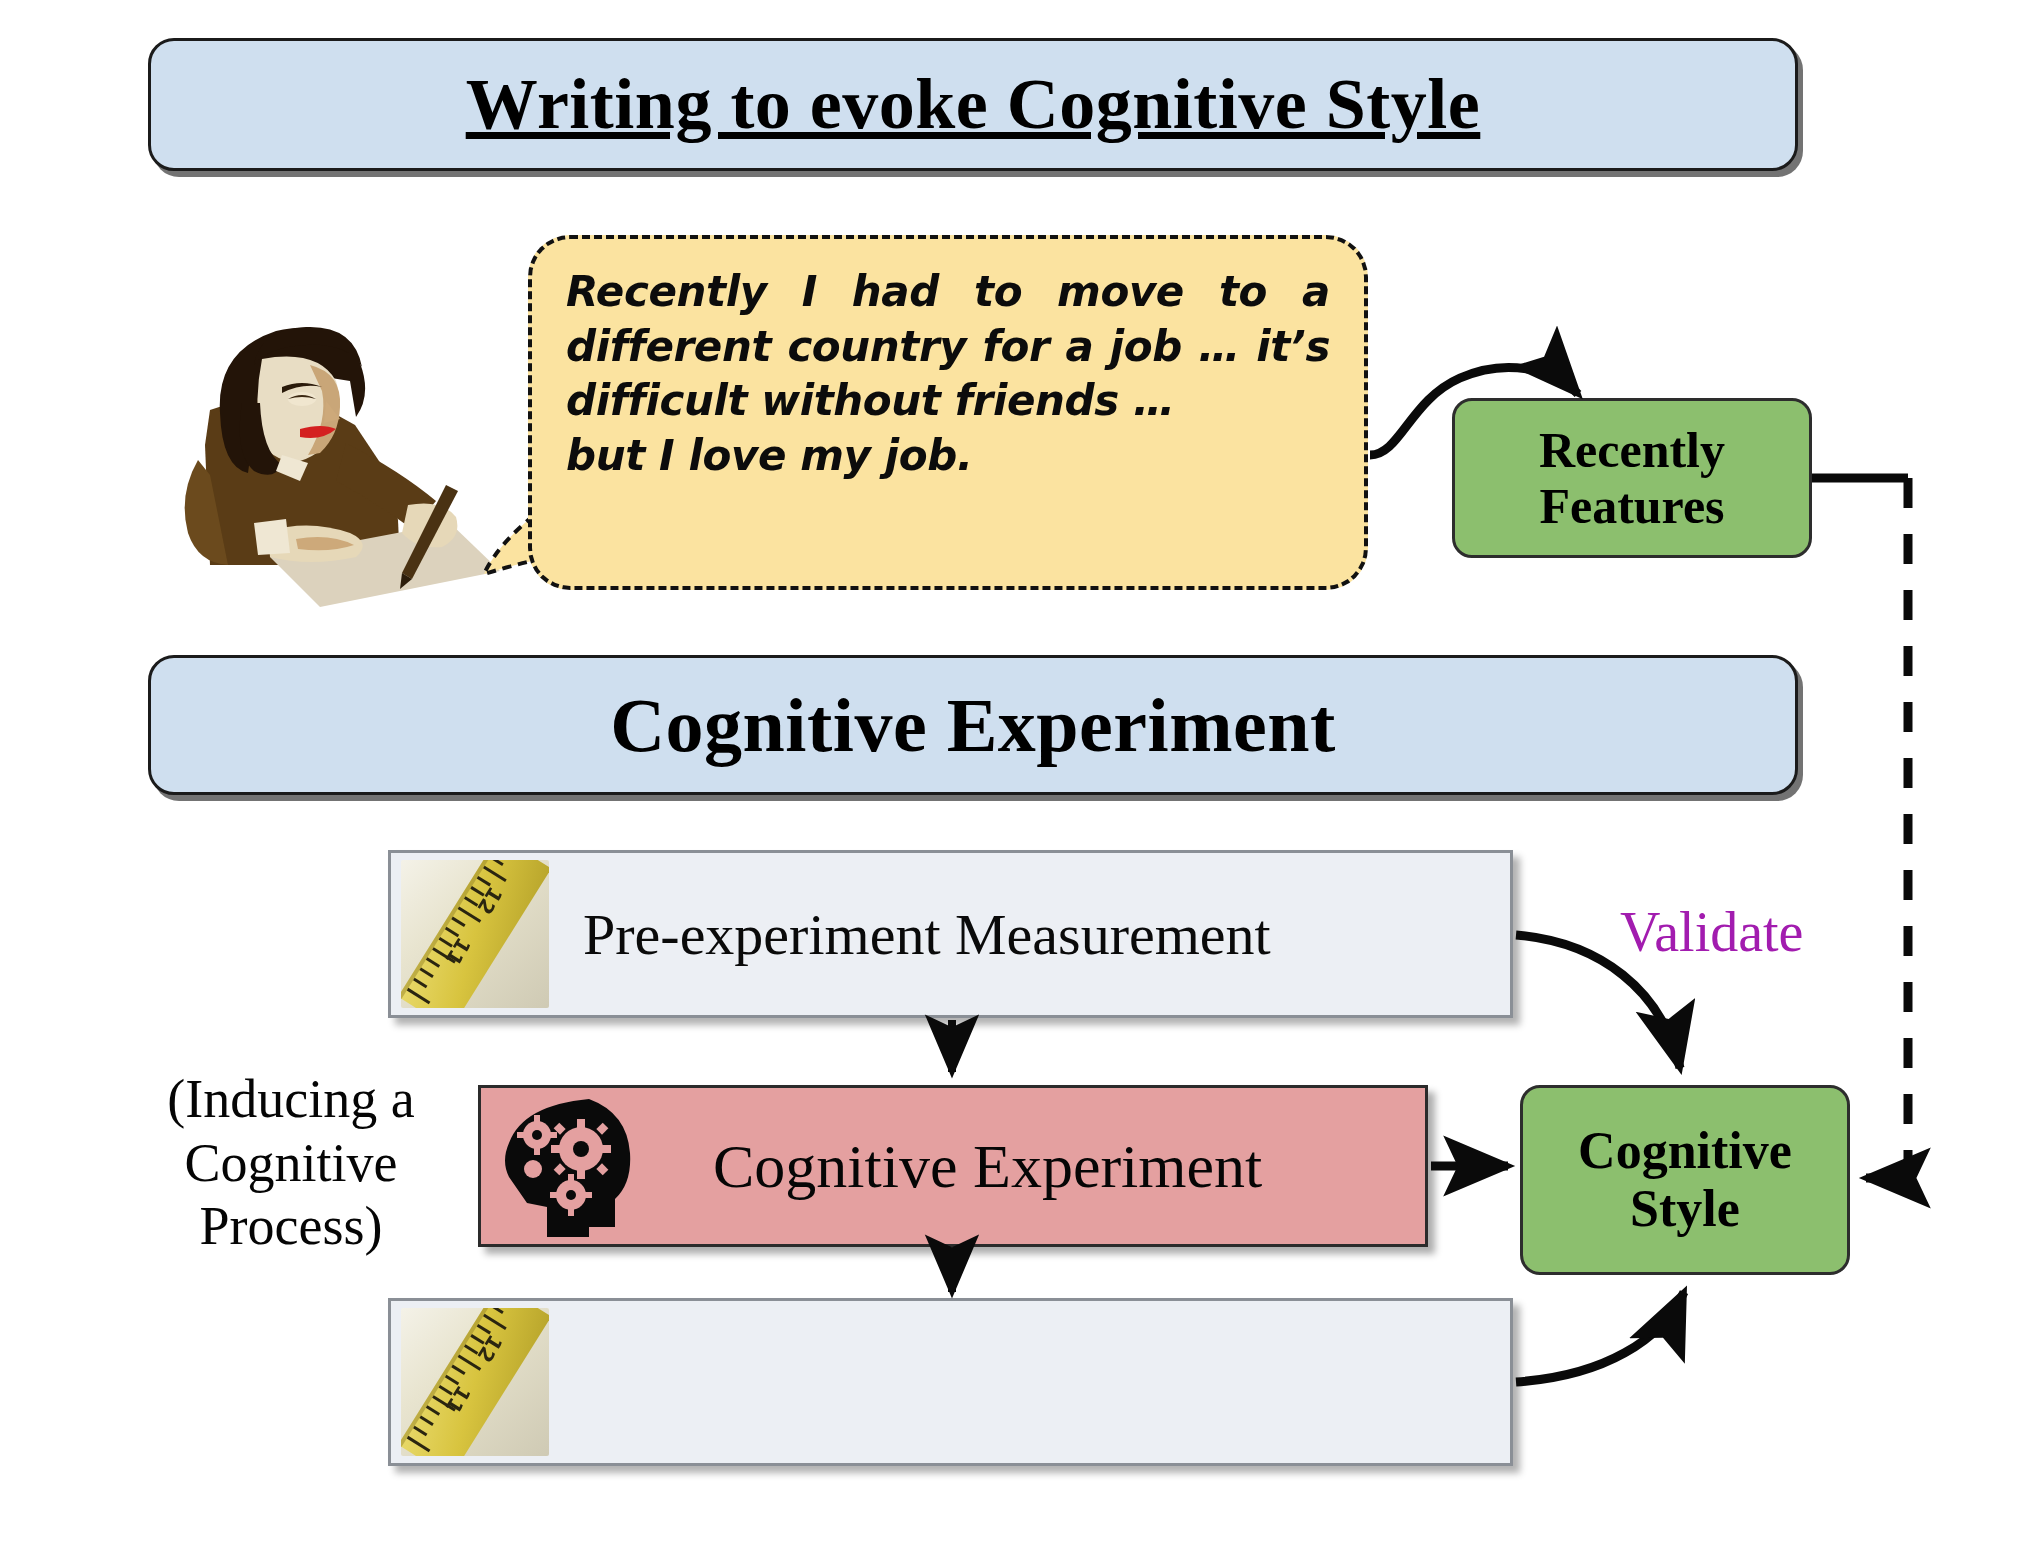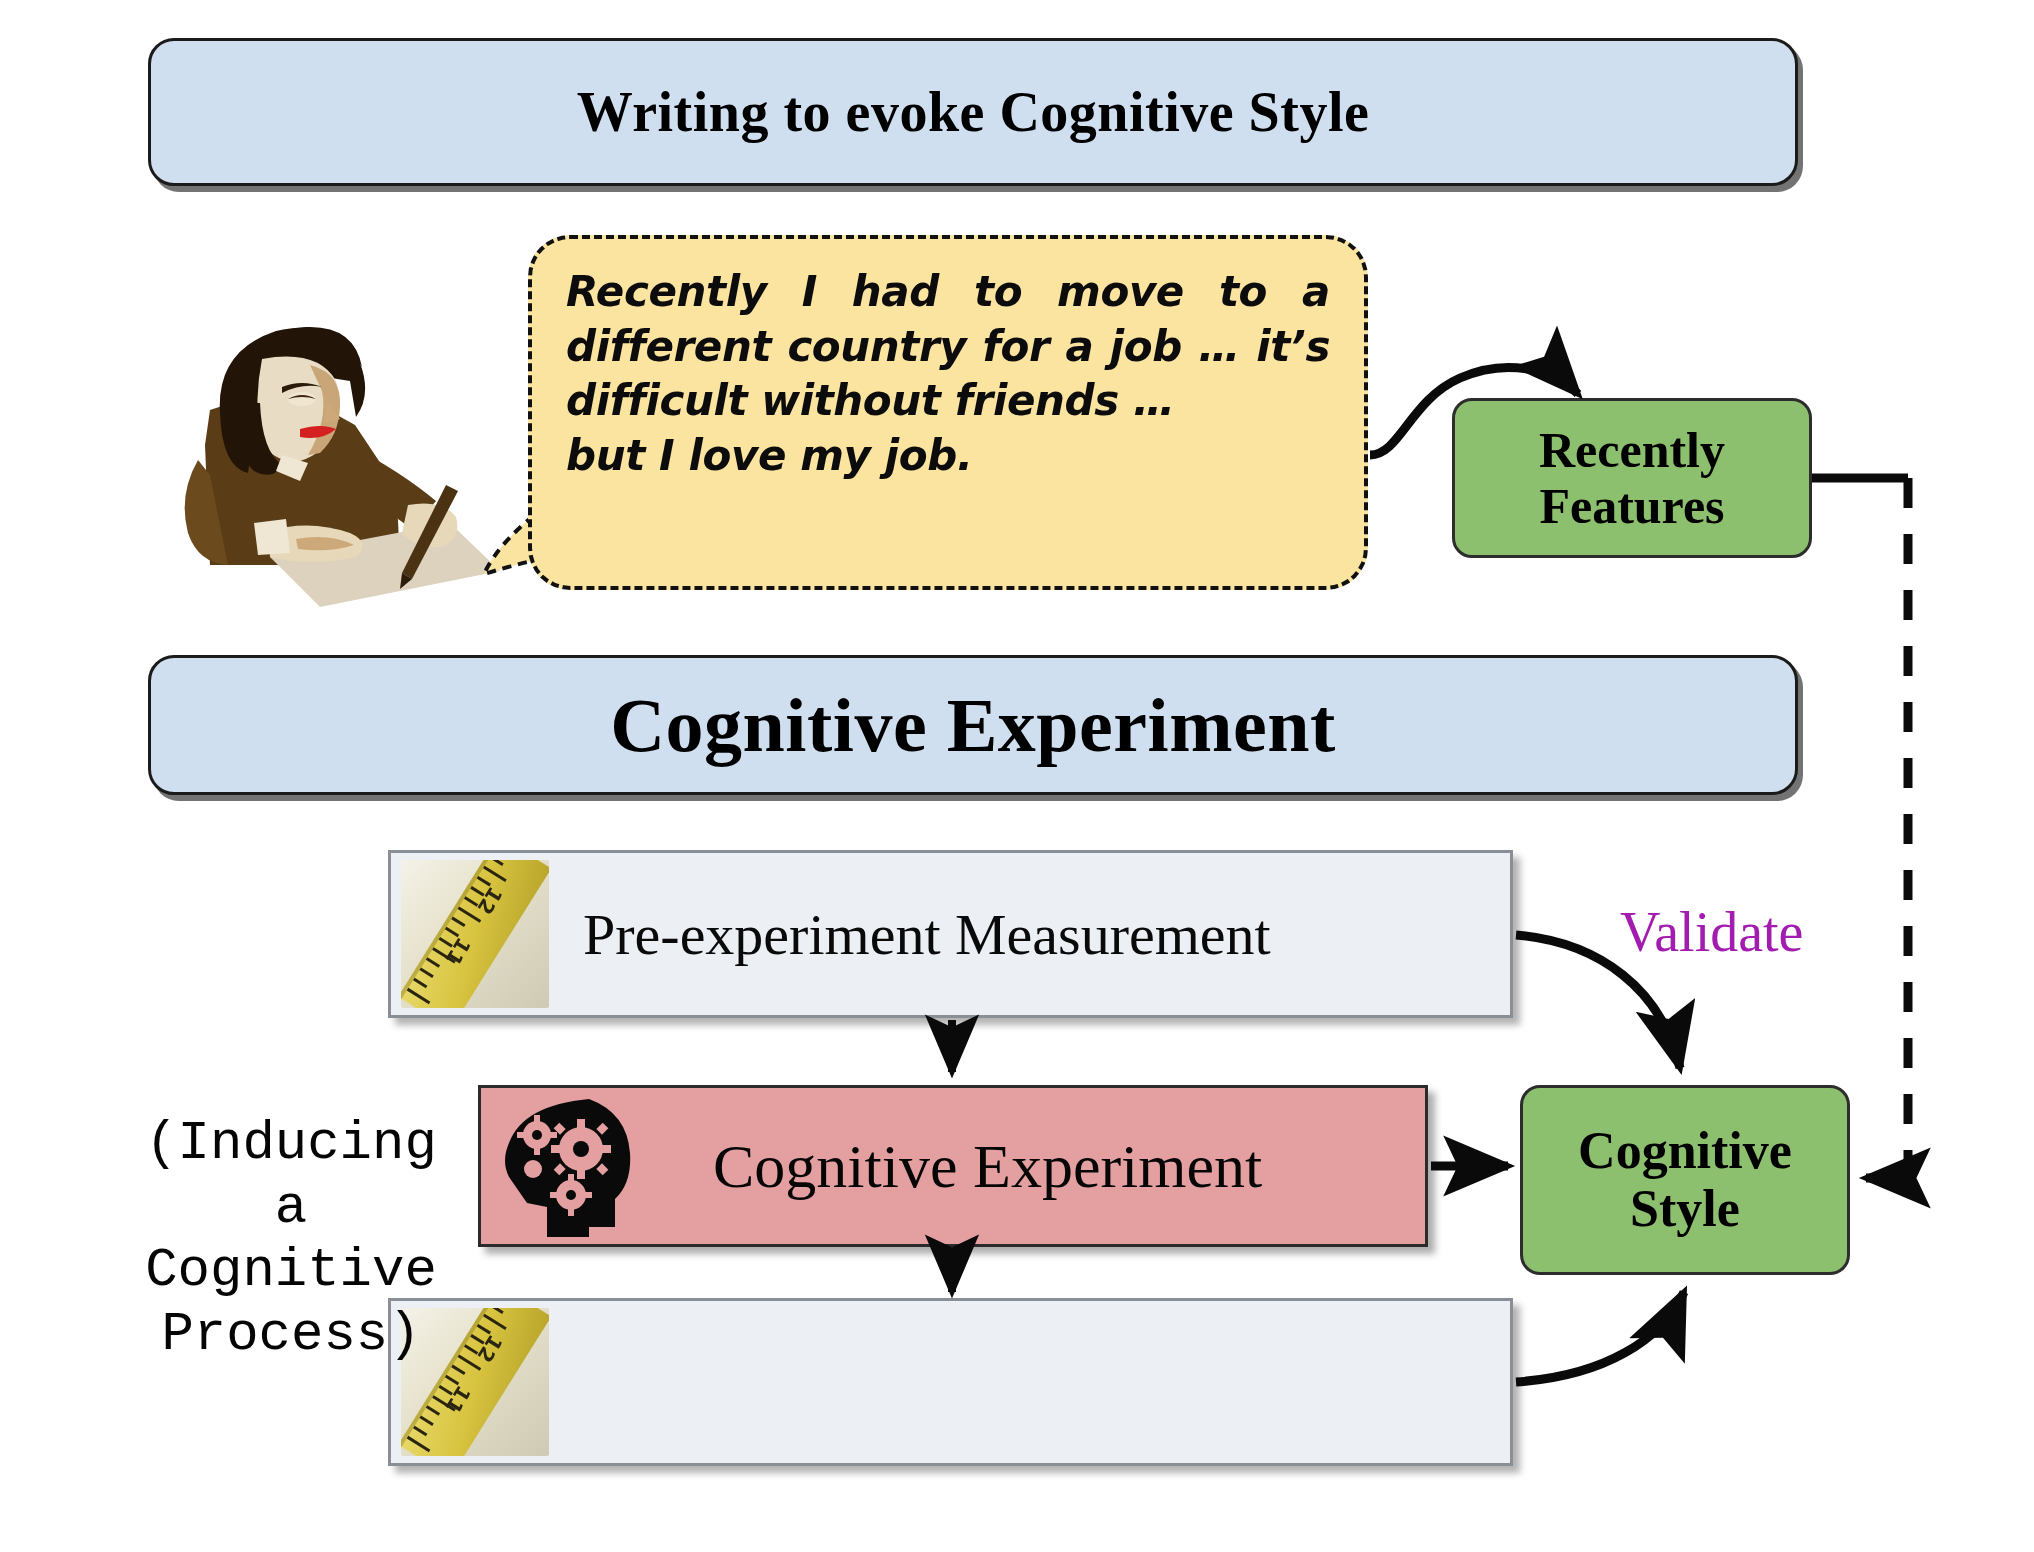--- a/index.html
+++ b/index.html
@@ -15,21 +15,21 @@
     border:3px solid #1b1b1b;
     border-radius:26px;
     box-shadow:5px 6px 0 rgba(0,0,0,0.55);
     display:flex;align-items:center;justify-content:center;
     font-family:"Liberation Serif", serif;
     font-weight:bold;
     color:#000;
     letter-spacing:0.5px;
     box-sizing:border-box;
   }
-  #banner-writing{left:148px;top:38px;width:1650px;height:148px;font-size:56px;}
+  #banner-writing{left:148px;top:38px;width:1650px;height:133px;font-size:72px;text-decoration:underline;}
   #banner-cogexp{left:148px;top:655px;width:1650px;height:140px;font-size:76px;}
 
   
   #speech-bubble{
     position:absolute;left:528px;top:235px;width:840px;height:355px;
     background:#fbe3a0;
     border:4px dashed #111;
     border-radius:42px;
     box-sizing:border-box;
     padding:26px 34px 20px 34px;
@@ -98,22 +98,22 @@
   #exp-label{
     font-family:"Liberation Serif", serif;
     font-size:62px;color:#060606;white-space:nowrap;
     margin-left:70px;
   }
   #head-gears-icon{width:150px;height:150px;margin-left:12px;flex:0 0 auto;}
 
   
   #inducing-note{
     position:absolute;left:136px;top:1068px;width:310px;
-    font-family:Liberation Mono, monospace;
-    font-size:54px;line-height:1.18;color:#050505;text-align:center;margin-top:44px;
+    font-family:Liberation Serif, serif;
+    font-size:54px;line-height:1.18;color:#050505;text-align:center;
   }
   #validate-label{
     position:absolute;left:1620px;top:900px;
     font-family:"Liberation Serif", serif;
     font-size:56px;color:#a21caf;white-space:nowrap;
   }
 
   
   #person-writing{position:absolute;left:150px;top:295px;width:350px;height:320px;}
 

